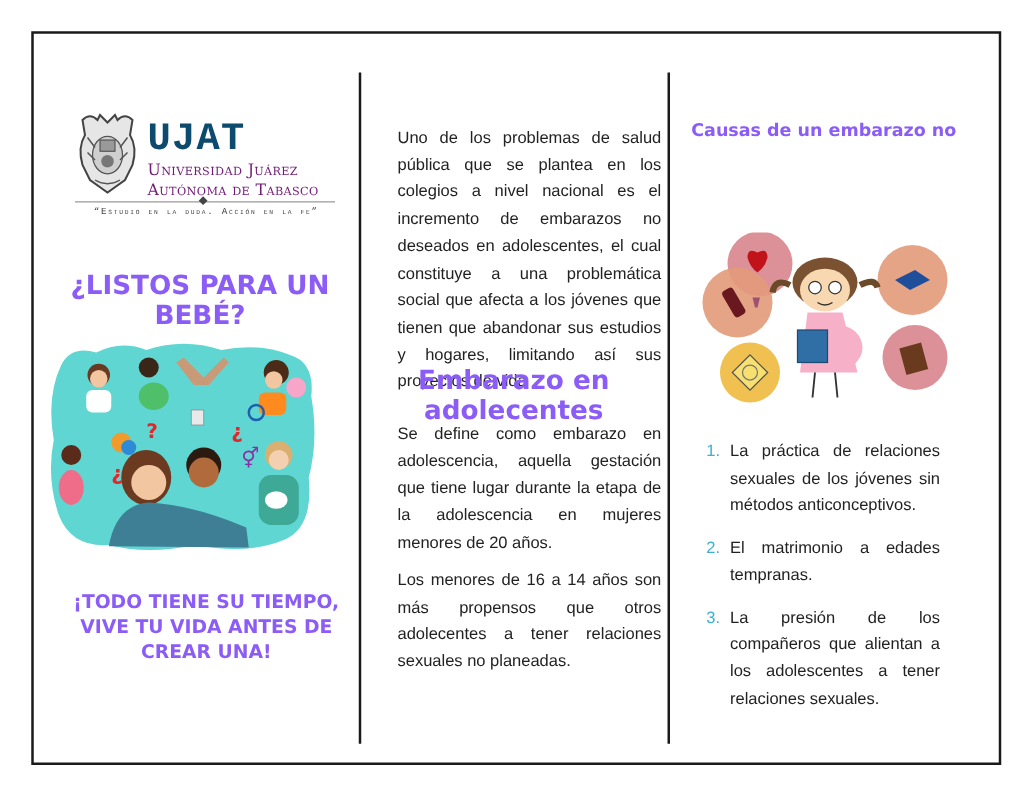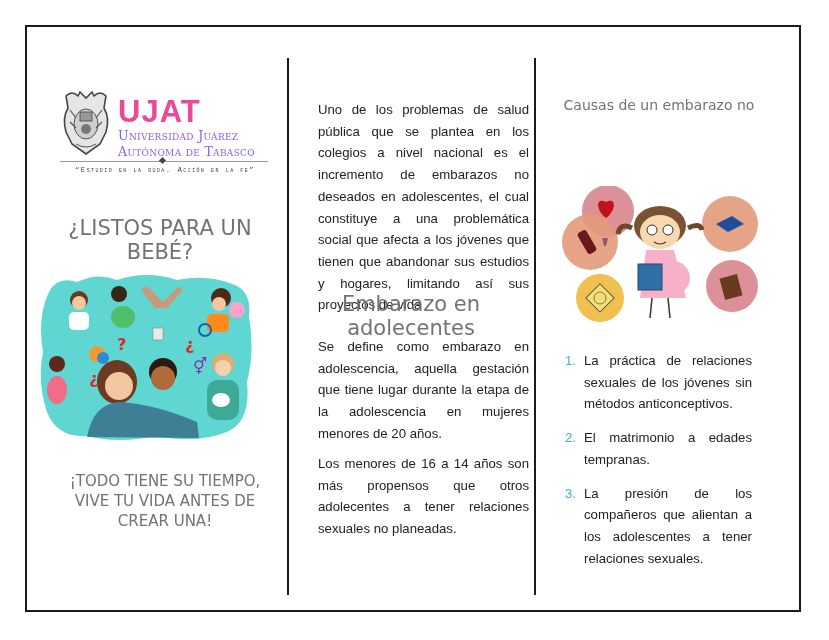--- a/index.html
+++ b/index.html
@@ -1,26 +1,26 @@
 <!DOCTYPE html>
 <html><head>
 <meta charset="utf-8">
 <style>
   html, body { margin:0; padding:0; background:#ffffff; }
   body { width:829px; height:640px; position:relative; overflow:hidden; font-family:"Liberation Sans", sans-serif; }
   .page-border { position:absolute; left:25px; top:25px; width:776px; height:587px; border:2px solid #1a1a1a; box-sizing:border-box; }
   .divider { position:absolute; width:2px; background:#1a1a1a; top:58px; height:537px; }
-  .heading { color:#737373; font-family:"DejaVu Sans", sans-serif; font-weight:normal; text-align:center; }
+  .heading { color:#8b5cf6; font-family:"DejaVu Sans", sans-serif; font-weight:bold; text-align:center; }
   .body-text { font-family:"Liberation Sans", sans-serif; font-size:13.2px; line-height:21.7px; color:#222; text-align:justify; text-align-last:left; margin:12px; }
 
   
   .logo { position:absolute; left:58px; top:86px; width:218px; height:92px; }
   .crest { position:absolute; left:2px; top:2px; width:52px; height:70px; }
-  .ujat { position:absolute; left:60px; top:10px; font-family:Liberation Sans, sans-serif; font-weight:bold; font-size:31px; color:#ec4899; letter-spacing:1px; line-height:31px; }
-  .uni1, .uni2 { position:absolute; left:60px; font-family:"DejaVu Serif", serif; font-size:12.6px; color:#8b5cf6; font-variant:small-caps; letter-spacing:0.3px; }
+  .ujat { position:absolute; left:60px; top:10px; font-family:Liberation Mono, monospace; font-weight:bold; font-size:31px; color:#0c4a6e; letter-spacing:1px; line-height:31px; }
+  .uni1, .uni2 { position:absolute; left:60px; font-family:"DejaVu Serif", serif; font-size:12.6px; color:#701a75; font-variant:small-caps; letter-spacing:0.3px; }
   .uni1 { top:42px; } .uni2 { top:58px; }
   .logo-rule { position:absolute; left:2px; top:75px; width:208px; height:1px; background:#999; }
   .logo-dot { position:absolute; left:102px; top:72px; width:5px; height:5px; background:#444; transform:rotate(45deg); }
   .motto { position:absolute; left:2px; top:80px; width:210px; text-align:center; font-family:Liberation Mono, monospace; font-size:7.4px; color:#444; letter-spacing:1.4px; font-variant:small-caps; white-space:nowrap; }
 
   .h-listos { position:absolute; left:40px; top:216px; width:240px; font-size:21px; }
   .illus { position:absolute; left:37px; top:272px; width:218px; height:170px; }
   .h-todo { position:absolute; left:40px; top:471px; width:250px; font-size:15px; line-height:20px; }
 
   

